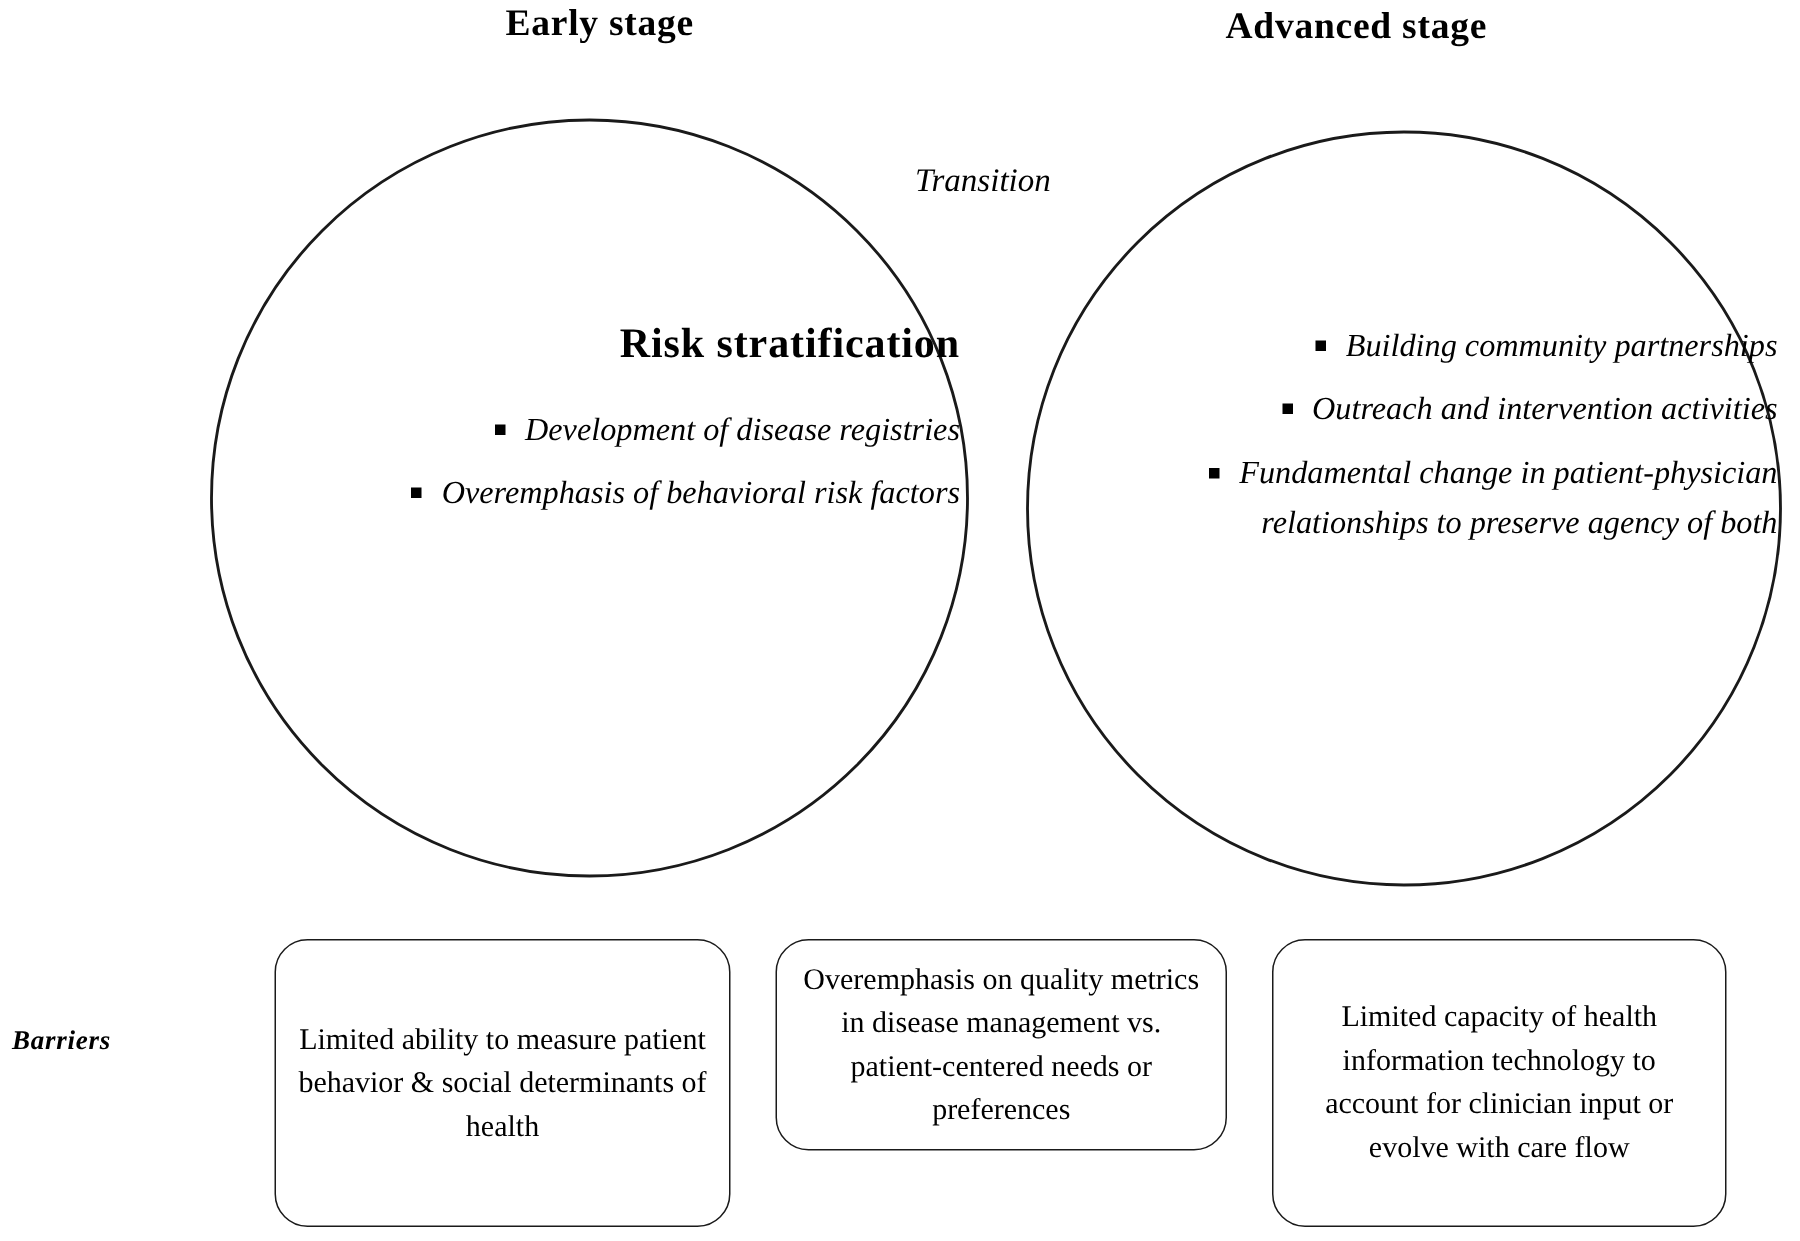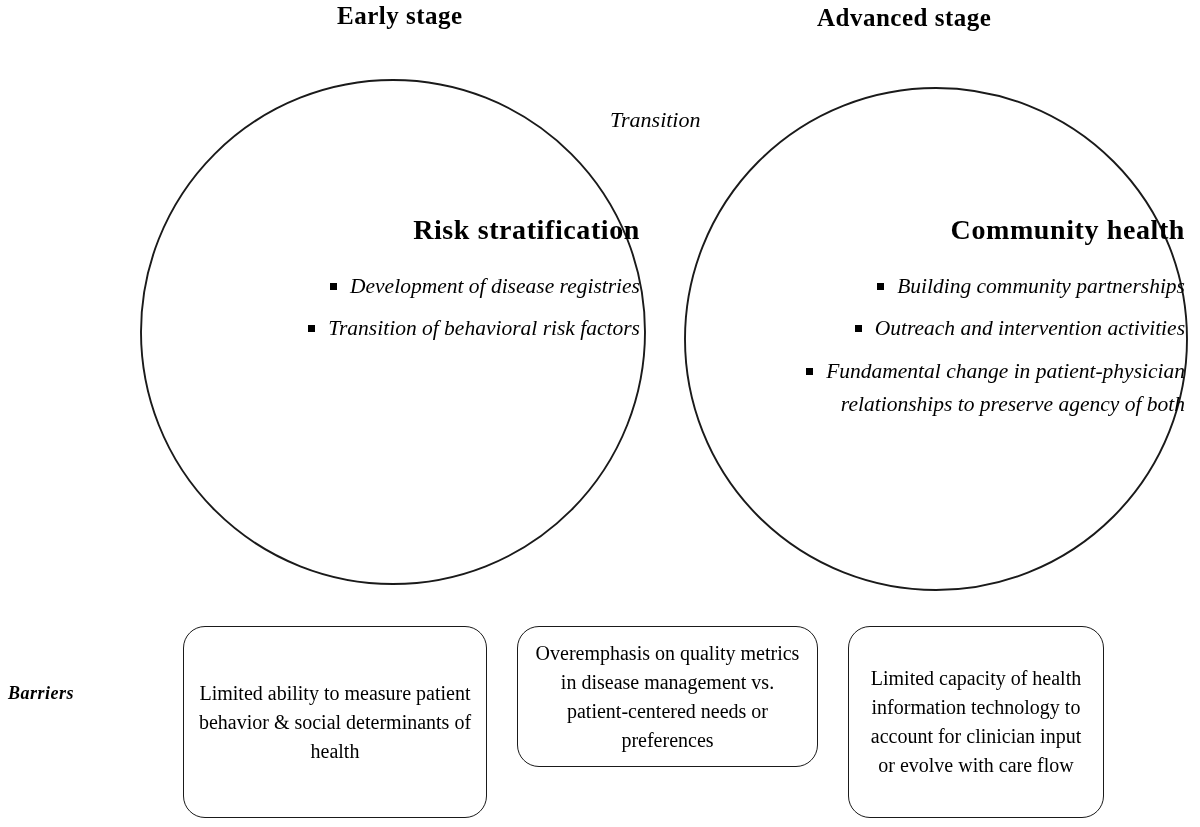--- a/index.html
+++ b/index.html
@@ -107,21 +107,21 @@
     align-items: center;
     justify-content: center;
     text-align: center;
     font-size: 20px;
     line-height: 1.45;
     padding: 6px 14px;
     background: #ffffff;
   }
   #barrier-box-1 { left: 183px; top: 626px; width: 304px; height: 192px; }
   #barrier-box-2 { left: 517px; top: 626px; width: 301px; height: 141px; }
-  #barrier-box-3 { left: 848px; top: 626px; width: 256px; height: 192px; }
+  #barrier-box-3 { left: 848px; top: 626px; width: 303px; height: 192px; }
   .barrier-text { display: block; }
 </style>
 </head>
 <body>
 
 <div id="canvas">
 
   <div class="stage-label" id="stage-early">Early stage</div>
   <div class="stage-label" id="stage-adv">Advanced stage</div>
 
@@ -129,26 +129,25 @@
     <circle cx="393" cy="332" r="252" fill="none" stroke="#1a1a1a" stroke-width="1.9"></circle>
     <circle cx="936" cy="339" r="251" fill="none" stroke="#1a1a1a" stroke-width="1.9"></circle>
   </svg>
 
   <div class="transition-label">Transition</div>
 
   <div class="circle-content" id="content-left">
     <div class="circle-title">Risk stratification</div>
     <ul class="bullet-list">
       <li><span class="bullet-sq"></span><span>Development of disease registries</span></li>
-      <li><span class="bullet-sq"></span><span>Transition of behavioral risk factors</span></li>
+      <li><span class="bullet-sq"></span><span>Overemphasis of behavioral risk factors</span></li>
     </ul>
   </div>
 
   <div class="circle-content" id="content-right">
-    <div class="circle-title">Community  health</div>
     <ul class="bullet-list">
       <li><span class="bullet-sq"></span><span>Building  community  partnerships</span></li>
       <li><span class="bullet-sq"></span><span>Outreach and intervention activities</span></li>
       <li class="wrap"><span class="bullet-sq"></span><span>Fundamental change in patient-physician relationships  to preserve agency  of both</span></li>
     </ul>
   </div>
 
   <div id="barriers-label">Barriers</div>
 
   <div class="barrier-box" id="barrier-box-1">

